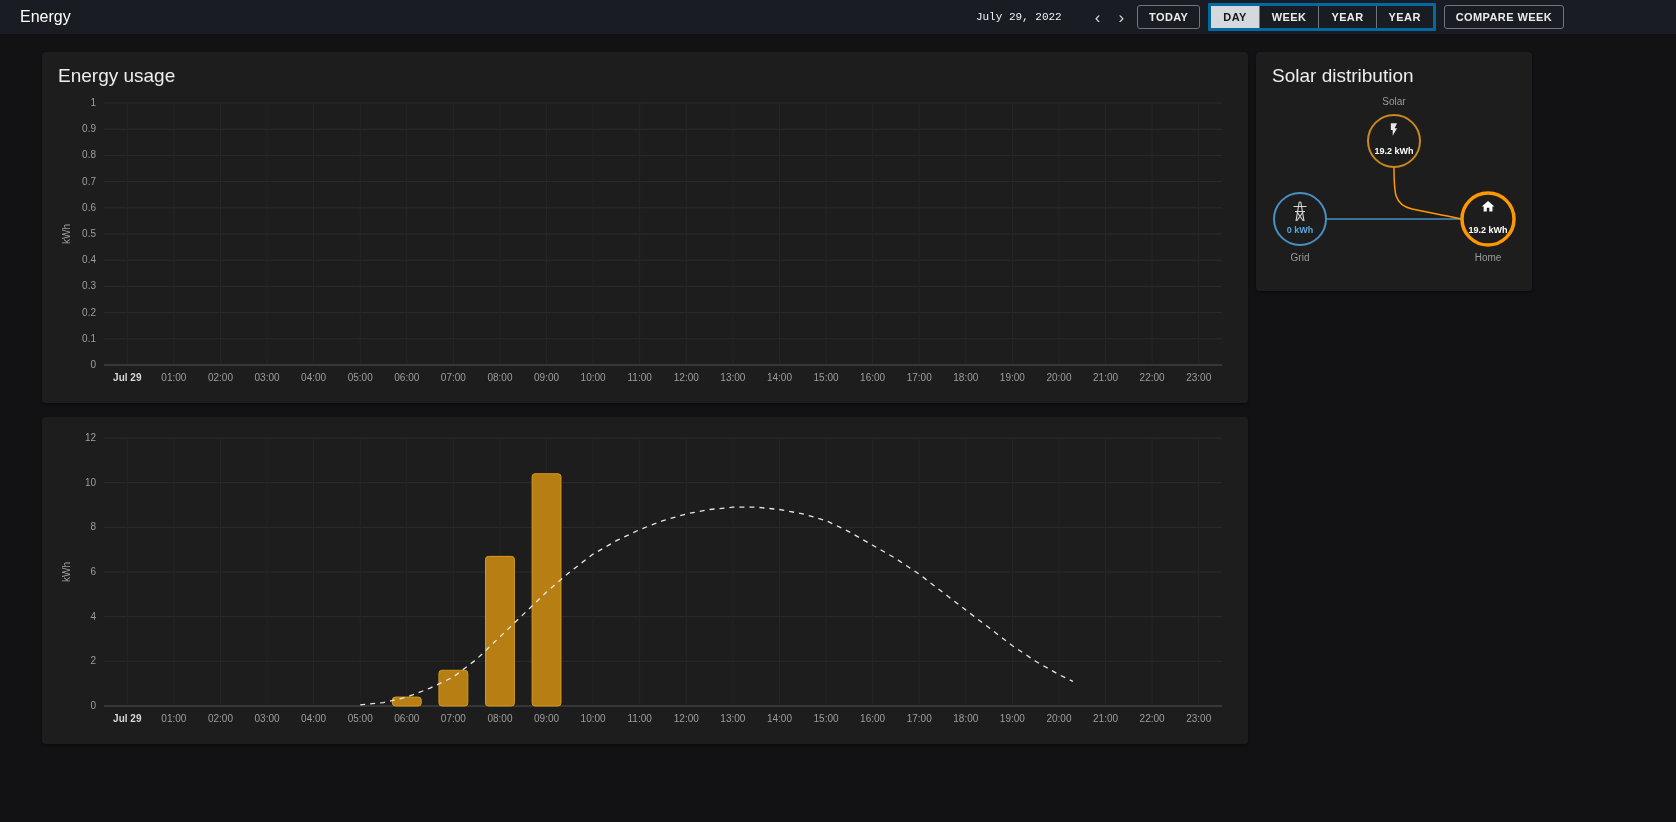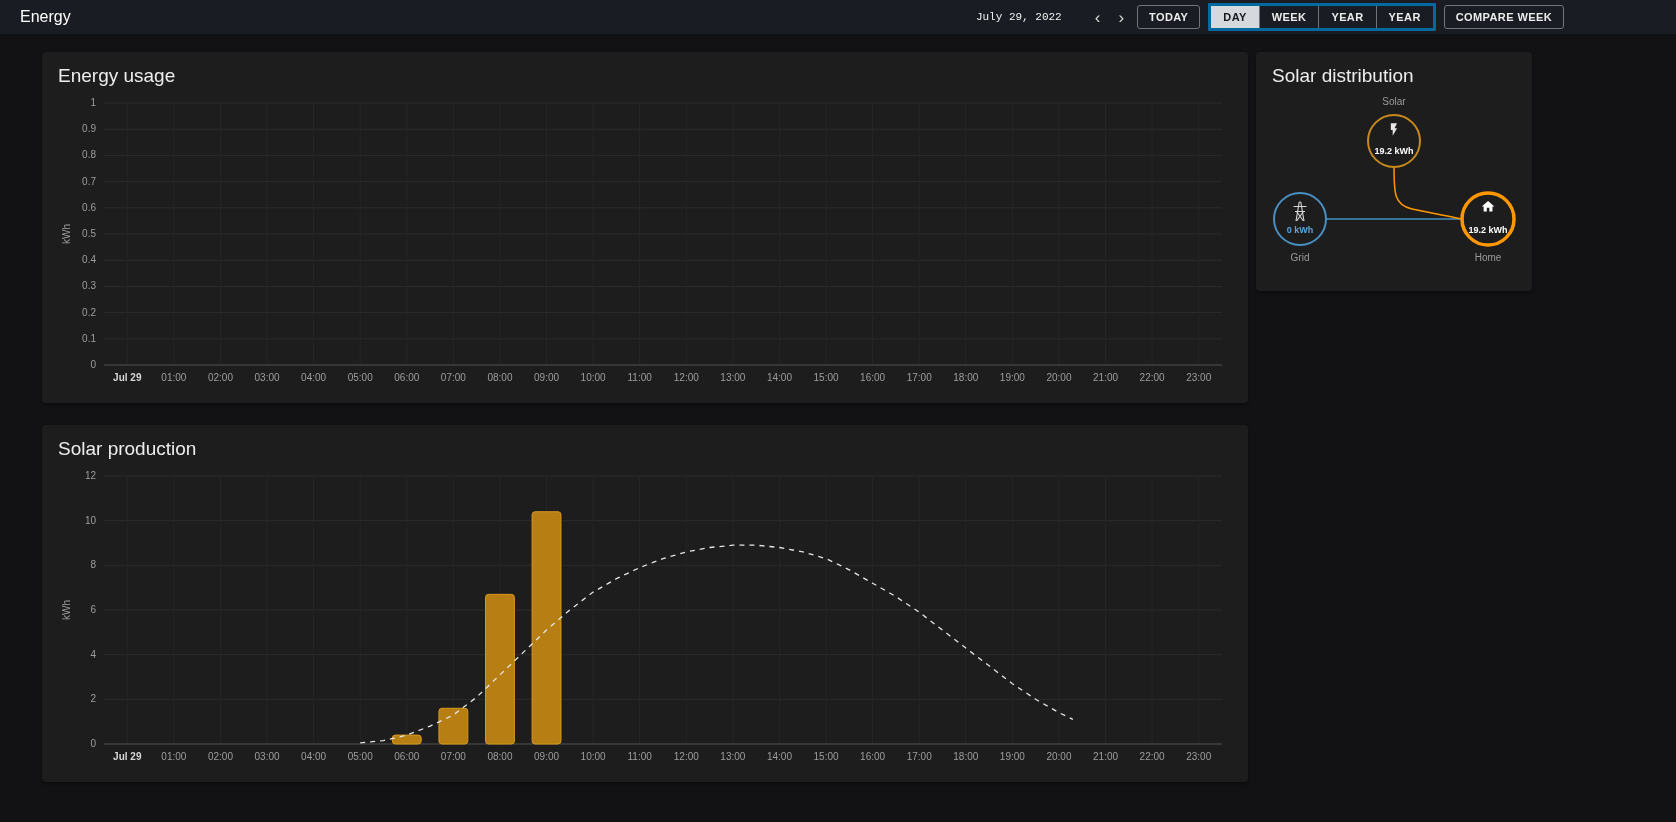--- a/index.html
+++ b/index.html
@@ -15,21 +15,21 @@
   .btn { background:transparent; border:1px solid #70757a; color:#ececec; font-size:11px; font-weight:bold;
     letter-spacing:.4px; padding:5px 11px; border-radius:3px; cursor:pointer; font-family:inherit; white-space:nowrap; }
   .seg { display:flex; border:3px solid #0369a1; border-radius:1px; overflow:hidden; }
   .seg button { background:transparent; border:none; border-right:1px solid #70757a; color:#ececec; font-size:11px;
     font-weight:bold; letter-spacing:.4px; padding:5px 12px; cursor:pointer; font-family:inherit; }
   .seg button:last-child { border-right:none; }
   .seg button.selected { background:#d5d8dc; color:#15171c; }
 
   
   main { display:flex; align-items:flex-start; padding:18px 0 0 42px; gap:8px; }
-  .col-left { width:1206px; display:flex; flex-direction:column; gap:22px; }
+  .col-left { width:1206px; display:flex; flex-direction:column; gap:14px; }
   .col-right { width:276px; }
   .card { background:#1d1d1d; border-radius:4px; padding:13px 16px 10px; box-shadow:0 2px 3px rgba(0,0,0,.35); }
   .card h2 { margin:0 0 8px; font-size:19px; font-weight:normal; color:#ededed; }
 
   .chart-wrap { position:relative; }
   .no-data { position:absolute; left:51%; top:64%; transform:translateX(-50%); font-size:12px; font-weight:bold;
     color:#f0f0f0; white-space:nowrap; z-index:2; }
 
   svg text { font-family:"Liberation Sans", sans-serif; }
   .dist-node-label { fill:#9b9b9b; font-size:10px; }
@@ -131,21 +131,20 @@
             <text x="1094.125" y="286" text-anchor="middle" font-size="10" fill="#9e9e9e">22:00</text>
             <line x1="1140.7083333333335" y1="8" x2="1140.7083333333335" y2="270" stroke="#262626"></line>
             <text x="1140.7083333333335" y="286" text-anchor="middle" font-size="10" fill="#9e9e9e">23:00</text>
             <line x1="46" y1="270" x2="1164" y2="270" stroke="#4a4a4a"></line>
             <text x="12" y="139" font-size="10" fill="#9e9e9e" text-anchor="middle" transform="rotate(-90 12 139)">kWh</text>
           </svg>
       </div>
     </section>
 
     <section class="card">
-      <h2>Solar production</h2>
       <div class="chart-wrap">
         <svg id="solar-chart" width="1170" height="300">
             <line x1="46" y1="276" x2="1164" y2="276" stroke="#2c2c2c"></line>
             <text x="38" y="279" text-anchor="end" font-size="10" fill="#9e9e9e">0</text>
             <line x1="46" y1="231.33333333333334" x2="1164" y2="231.33333333333334" stroke="#2c2c2c"></line>
             <text x="38" y="234.33333333333334" text-anchor="end" font-size="10" fill="#9e9e9e">2</text>
             <line x1="46" y1="186.66666666666669" x2="1164" y2="186.66666666666669" stroke="#2c2c2c"></line>
             <text x="38" y="189.66666666666669" text-anchor="end" font-size="10" fill="#9e9e9e">4</text>
             <line x1="46" y1="142" x2="1164" y2="142" stroke="#2c2c2c"></line>
             <text x="38" y="145" text-anchor="end" font-size="10" fill="#9e9e9e">6</text>

